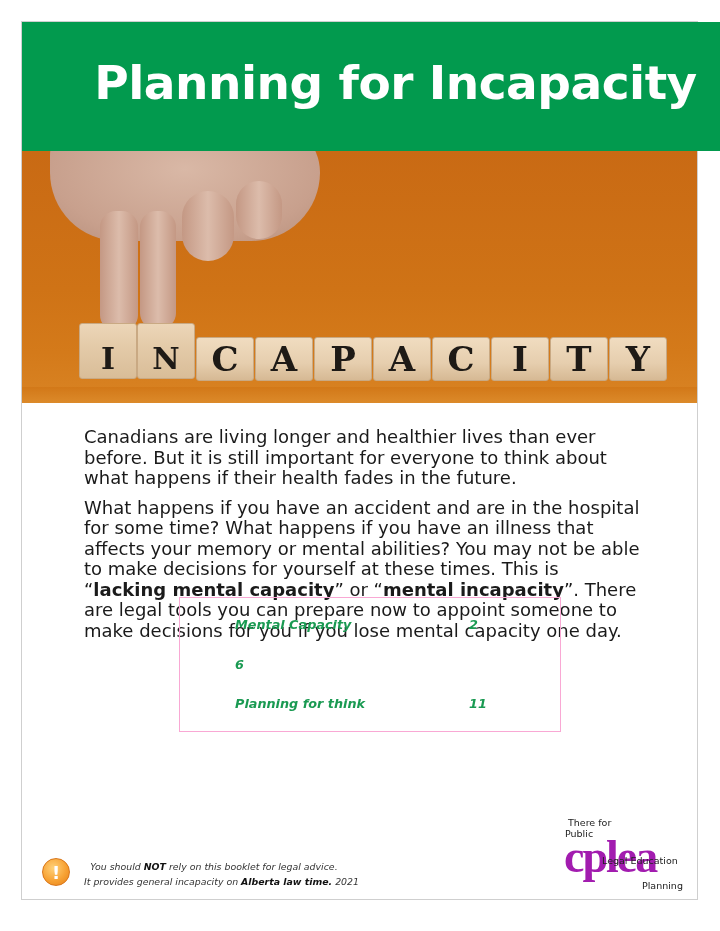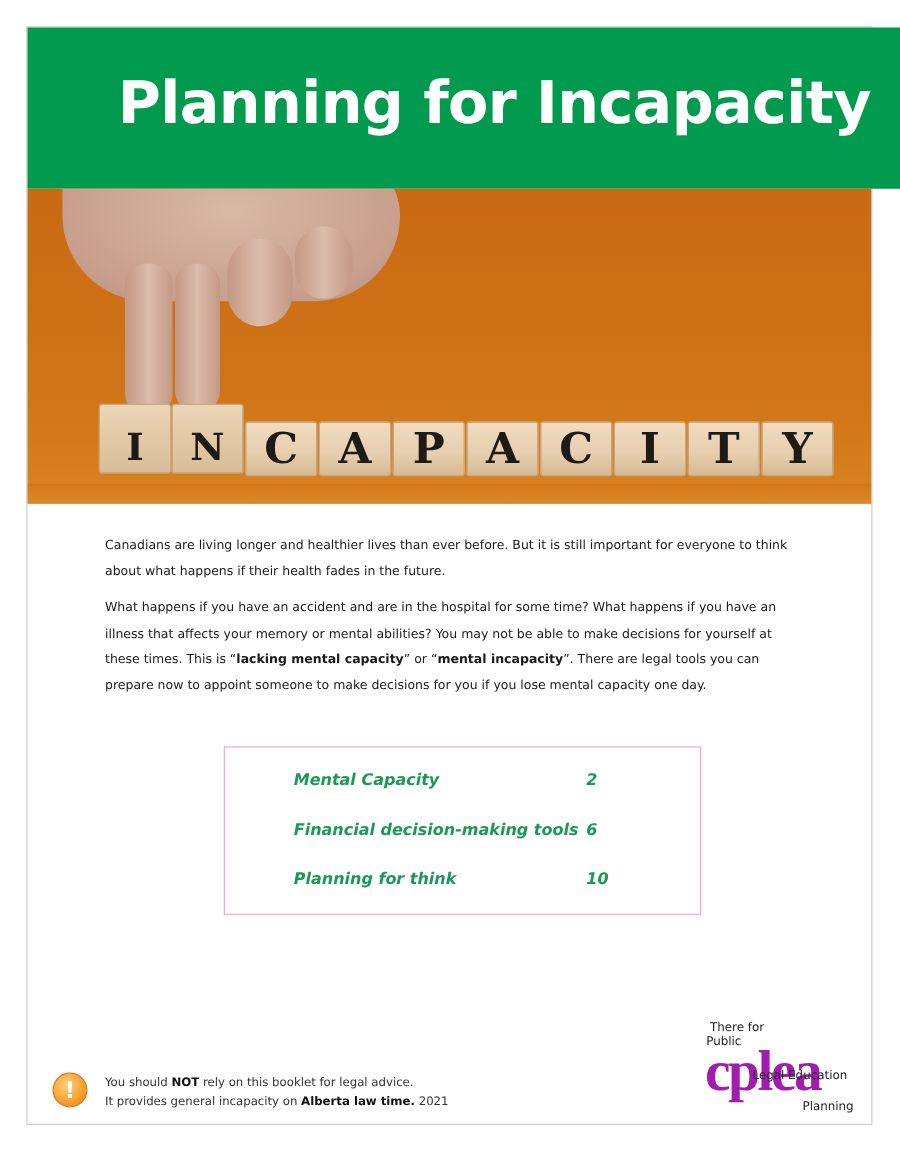--- a/index.html
+++ b/index.html
@@ -35,40 +35,40 @@
   .block {
     position: absolute; top: 0; width: 58px; height: 44px; box-sizing: border-box;
     background: linear-gradient(180deg, #f0dcc0 0%, #e6ceae 60%, #d6b994 100%);
     border: 1px solid #c9a983; border-radius: 3px;
     display: flex; align-items: center; justify-content: center;
     font-family: "DejaVu Serif", serif; font-weight: bold; font-size: 34px; color: #1e1a16;
   }
   .block.flip { top: -14px; height: 56px; background: linear-gradient(180deg, #ecd6b8 0%, #e4cba9 40%, #d9bd98 100%); align-items: flex-end; padding-bottom: 2px; font-size: 30px; }
   .table-edge { position: absolute; left: 0; bottom: 0; width: 100%; height: 16px; background: linear-gradient(180deg, #d27818, #dc8a2a); }
 
-  .intro { position: absolute; left: 62px; top: 405px; width: 560px; font-size: 10px; line-height: 20.5px; color: #1a1a1a; }
+  .intro { position: absolute; left: 62px; top: 405px; width: 560px; font-size: 18px; line-height: 20.5px; color: #1a1a1a; }
   .intro p { margin: 0 0 9px 0; }
   .intro b { font-weight: bold; }
 
   .toc {
     position: absolute; left: 157px; top: 575px; width: 382px; height: 135px;
     border: 1px solid #f9a8d4; box-sizing: border-box;
   }
   .toc-row { position: absolute; left: 55px; display: flex; font-style: italic; font-weight: bold; color: #1a9a52; font-size: 12.8px; }
   .toc-title { width: 234px; }
   .toc-page { width: 30px; }
 
   .footer-note { position: absolute; left: 20px; top: 836px; display: flex; align-items: center; }
   .warn-icon {
     width: 28px; height: 28px; border-radius: 50%;
     background: radial-gradient(circle at 40% 35%, #ffd27a 0%, #f7a234 55%, #e67f17 100%);
     border: 1px solid #d9761a; display: flex; align-items: center; justify-content: center;
     color: #fff; font-weight: bold; font-size: 18px; box-sizing: border-box;
   }
-  .note-text { position: absolute; left: 42px; top: 1px; width: 260px; font-size: 9.4px; line-height: 15px; color: #333; white-space: nowrap; }
+  .note-text { position: absolute; left: 42px; top: 1px; width: 260px; font-size: 9.4px; line-height: 15px; font-style: italic; color: #333; white-space: nowrap; text-align: center; }
   .note-text b { font-weight: bold; color: #111; }
 
   .logo { position: absolute; left: 540px; top: 793px; width: 120px; height: 80px; color: #156a8f; }
   .logo .small { position: absolute; font-size: 9.5px; color: #222; font-family: "DejaVu Sans", sans-serif; line-height: 11px; white-space: nowrap; }
   .logo .big { position: absolute; left: 2px; top: 22px; font-size: 46px; font-weight: bold; letter-spacing: -2px; line-height: 40px; color: #a21caf; font-family: Liberation Serif, serif; }
 </style>
 </head>
 <body>
 
 <div class="page">
@@ -102,26 +102,25 @@
     <p>Canadians are living longer and healthier lives than ever before. But it is still important for everyone to think about what happens if their health fades in the future.</p>
     <p><span>What happens if you have an accident and are in the hospital for some time? What happens if you have an illness that affects your memory or mental abilities? You may not be able to make decisions for yourself at these times. This is “</span><b>lacking mental capacity</b><span>” or “</span><b>mental incapacity</b><span>”. There are legal tools you can prepare now to appoint someone to make decisions for you if you lose mental capacity one day.</span></p>
   </div>
 
   <div class="toc">
     <div class="toc-row" style="top:19px">
       <span class="toc-title">Mental Capacity</span>
       <span class="toc-page">2</span>
     </div>
     <div class="toc-row" style="top:59px">
-      <span class="toc-title">Financial decision-making tools</span>
       <span class="toc-page">6</span>
     </div>
     <div class="toc-row" style="top:98px">
       <span class="toc-title">Planning for think</span>
-      <span class="toc-page">10</span>
+      <span class="toc-page">11</span>
     </div>
   </div>
 
   <div class="footer-note">
     <div class="warn-icon">!</div>
     <div class="note-text">
       <div><span>You should </span><b>NOT</b><span> rely on this booklet for legal advice.</span></div>
       <div><span>It provides general incapacity on </span><b>Alberta law time.</b><span> 2021</span></div>
     </div>
   </div>

